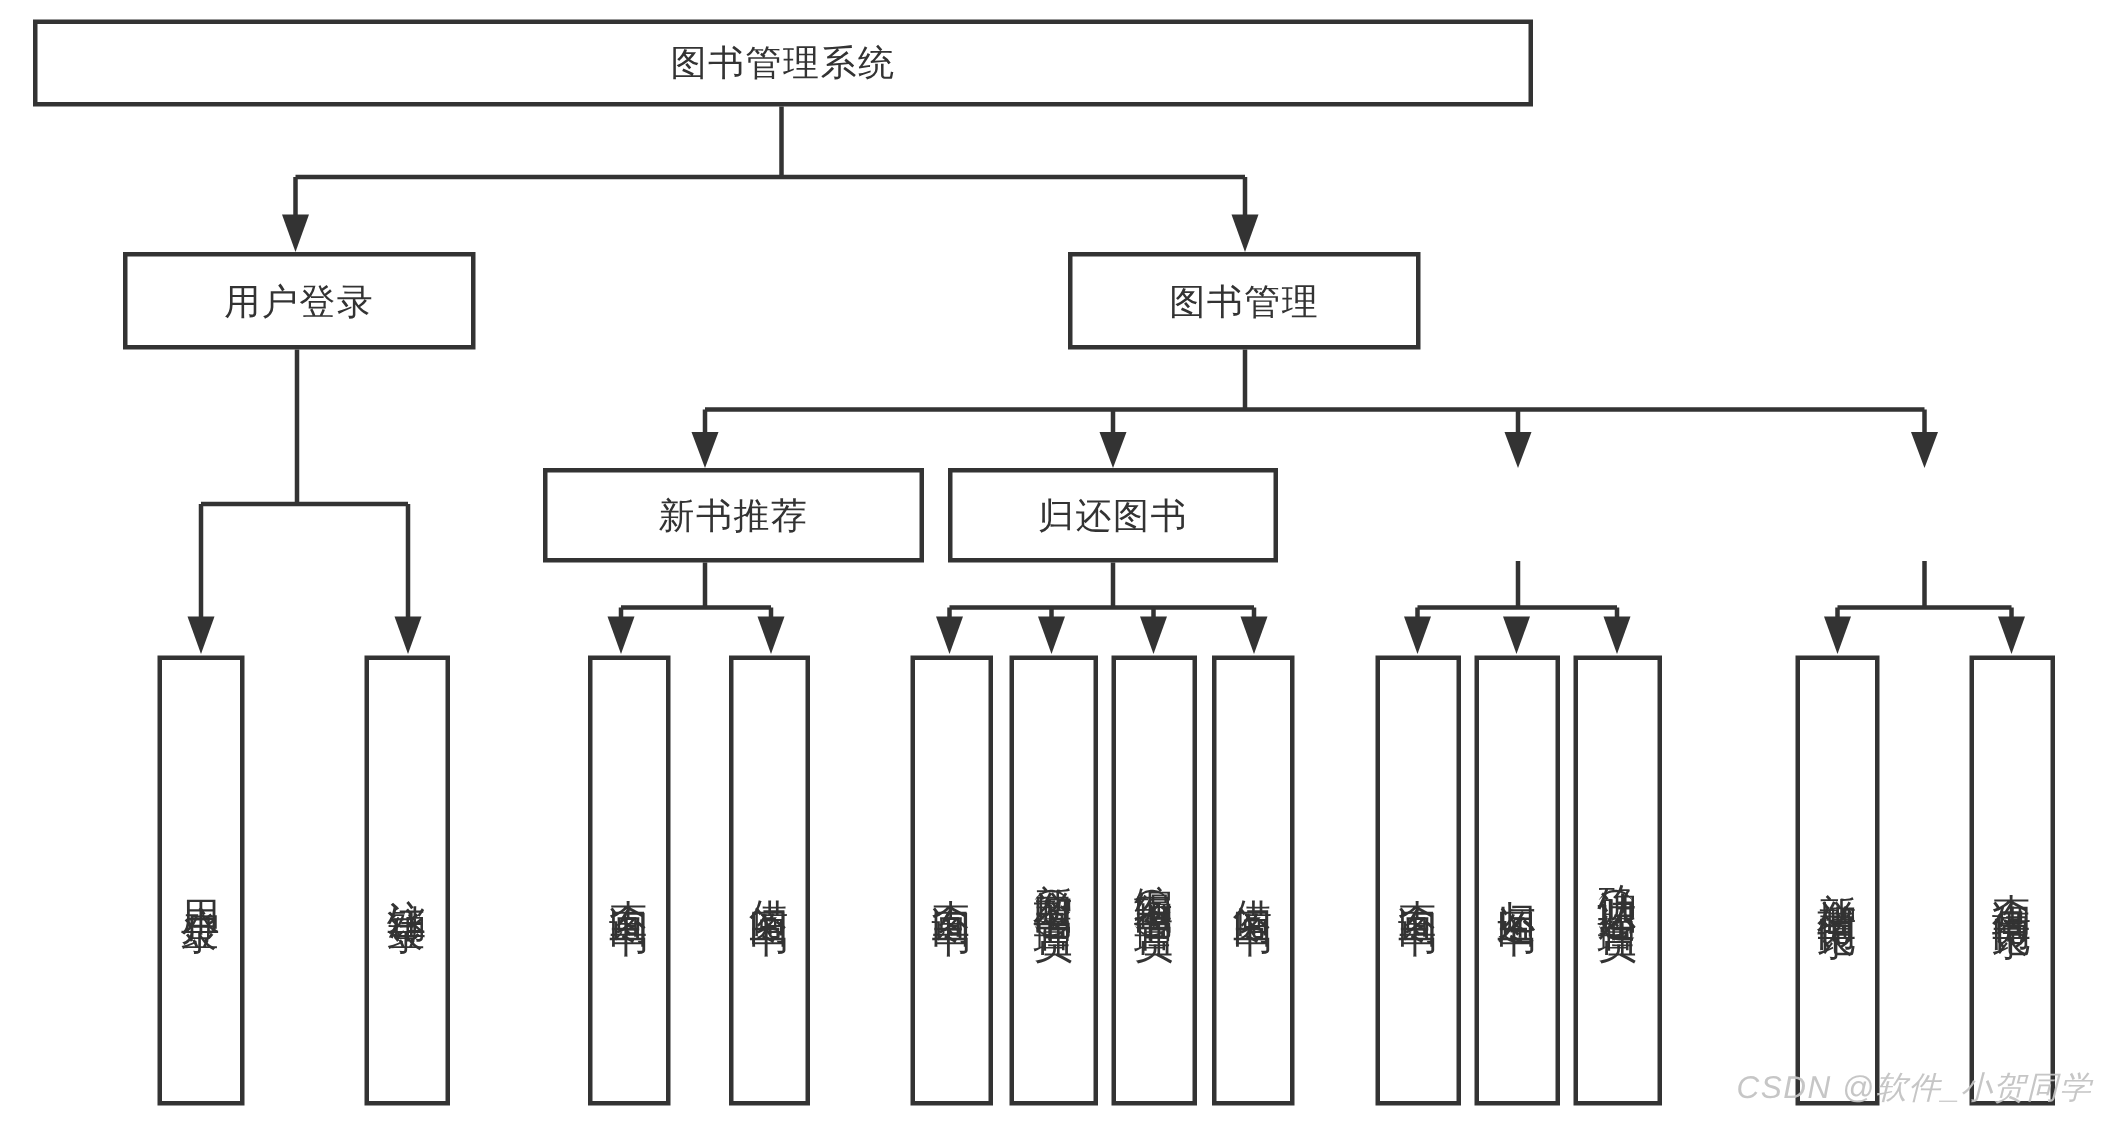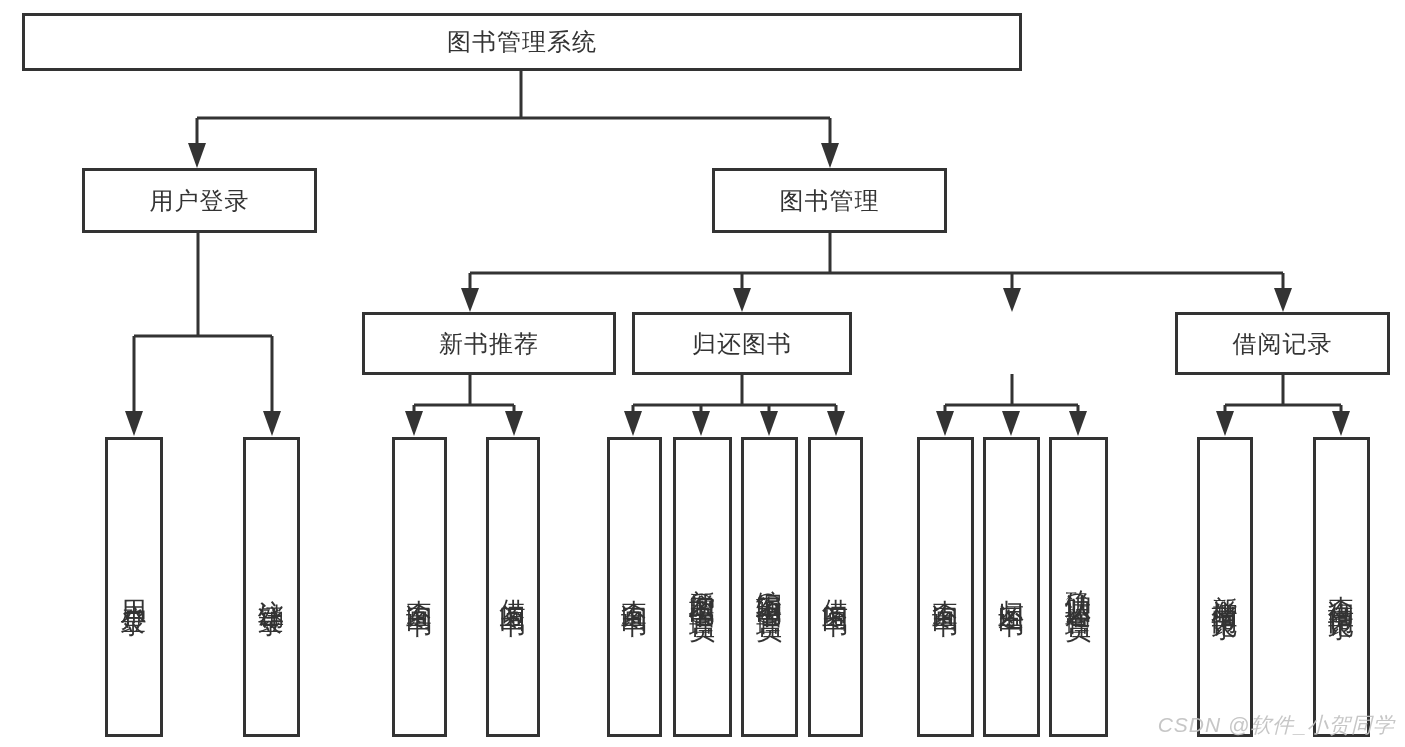--- a/index.html
+++ b/index.html
@@ -117,23 +117,20 @@
   <div class="box" style="left:712px; top:168px; width:235px; height:65px;align-items:center;">
     <span class="hlabel">图书管理</span>
   </div>
 
   <div class="box" style="left:362px; top:312px; width:254px; height:63px;">
     <span class="hlabel">新书推荐</span>
   </div>
   <div class="box" style="left:632px; top:312px; width:220px; height:63px;">
     <span class="hlabel">归还图书</span>
   </div>
-  <div class="box" style="left:1175px; top:312px; width:215px; height:63px;">
-    <span class="hlabel">借阅记录</span>
-  </div>
 
   <div class="box leaf" style="left:105px; width:58px;">
     <span class="vlabel">用户登录</span>
   </div>
   <div class="box leaf" style="left:243px; width:57px;">
     <span class="vlabel">注销登录</span>
   </div>
 
   <div class="box leaf" style="left:392px; width:55px;">
     <span class="vlabel">查询图书</span>

